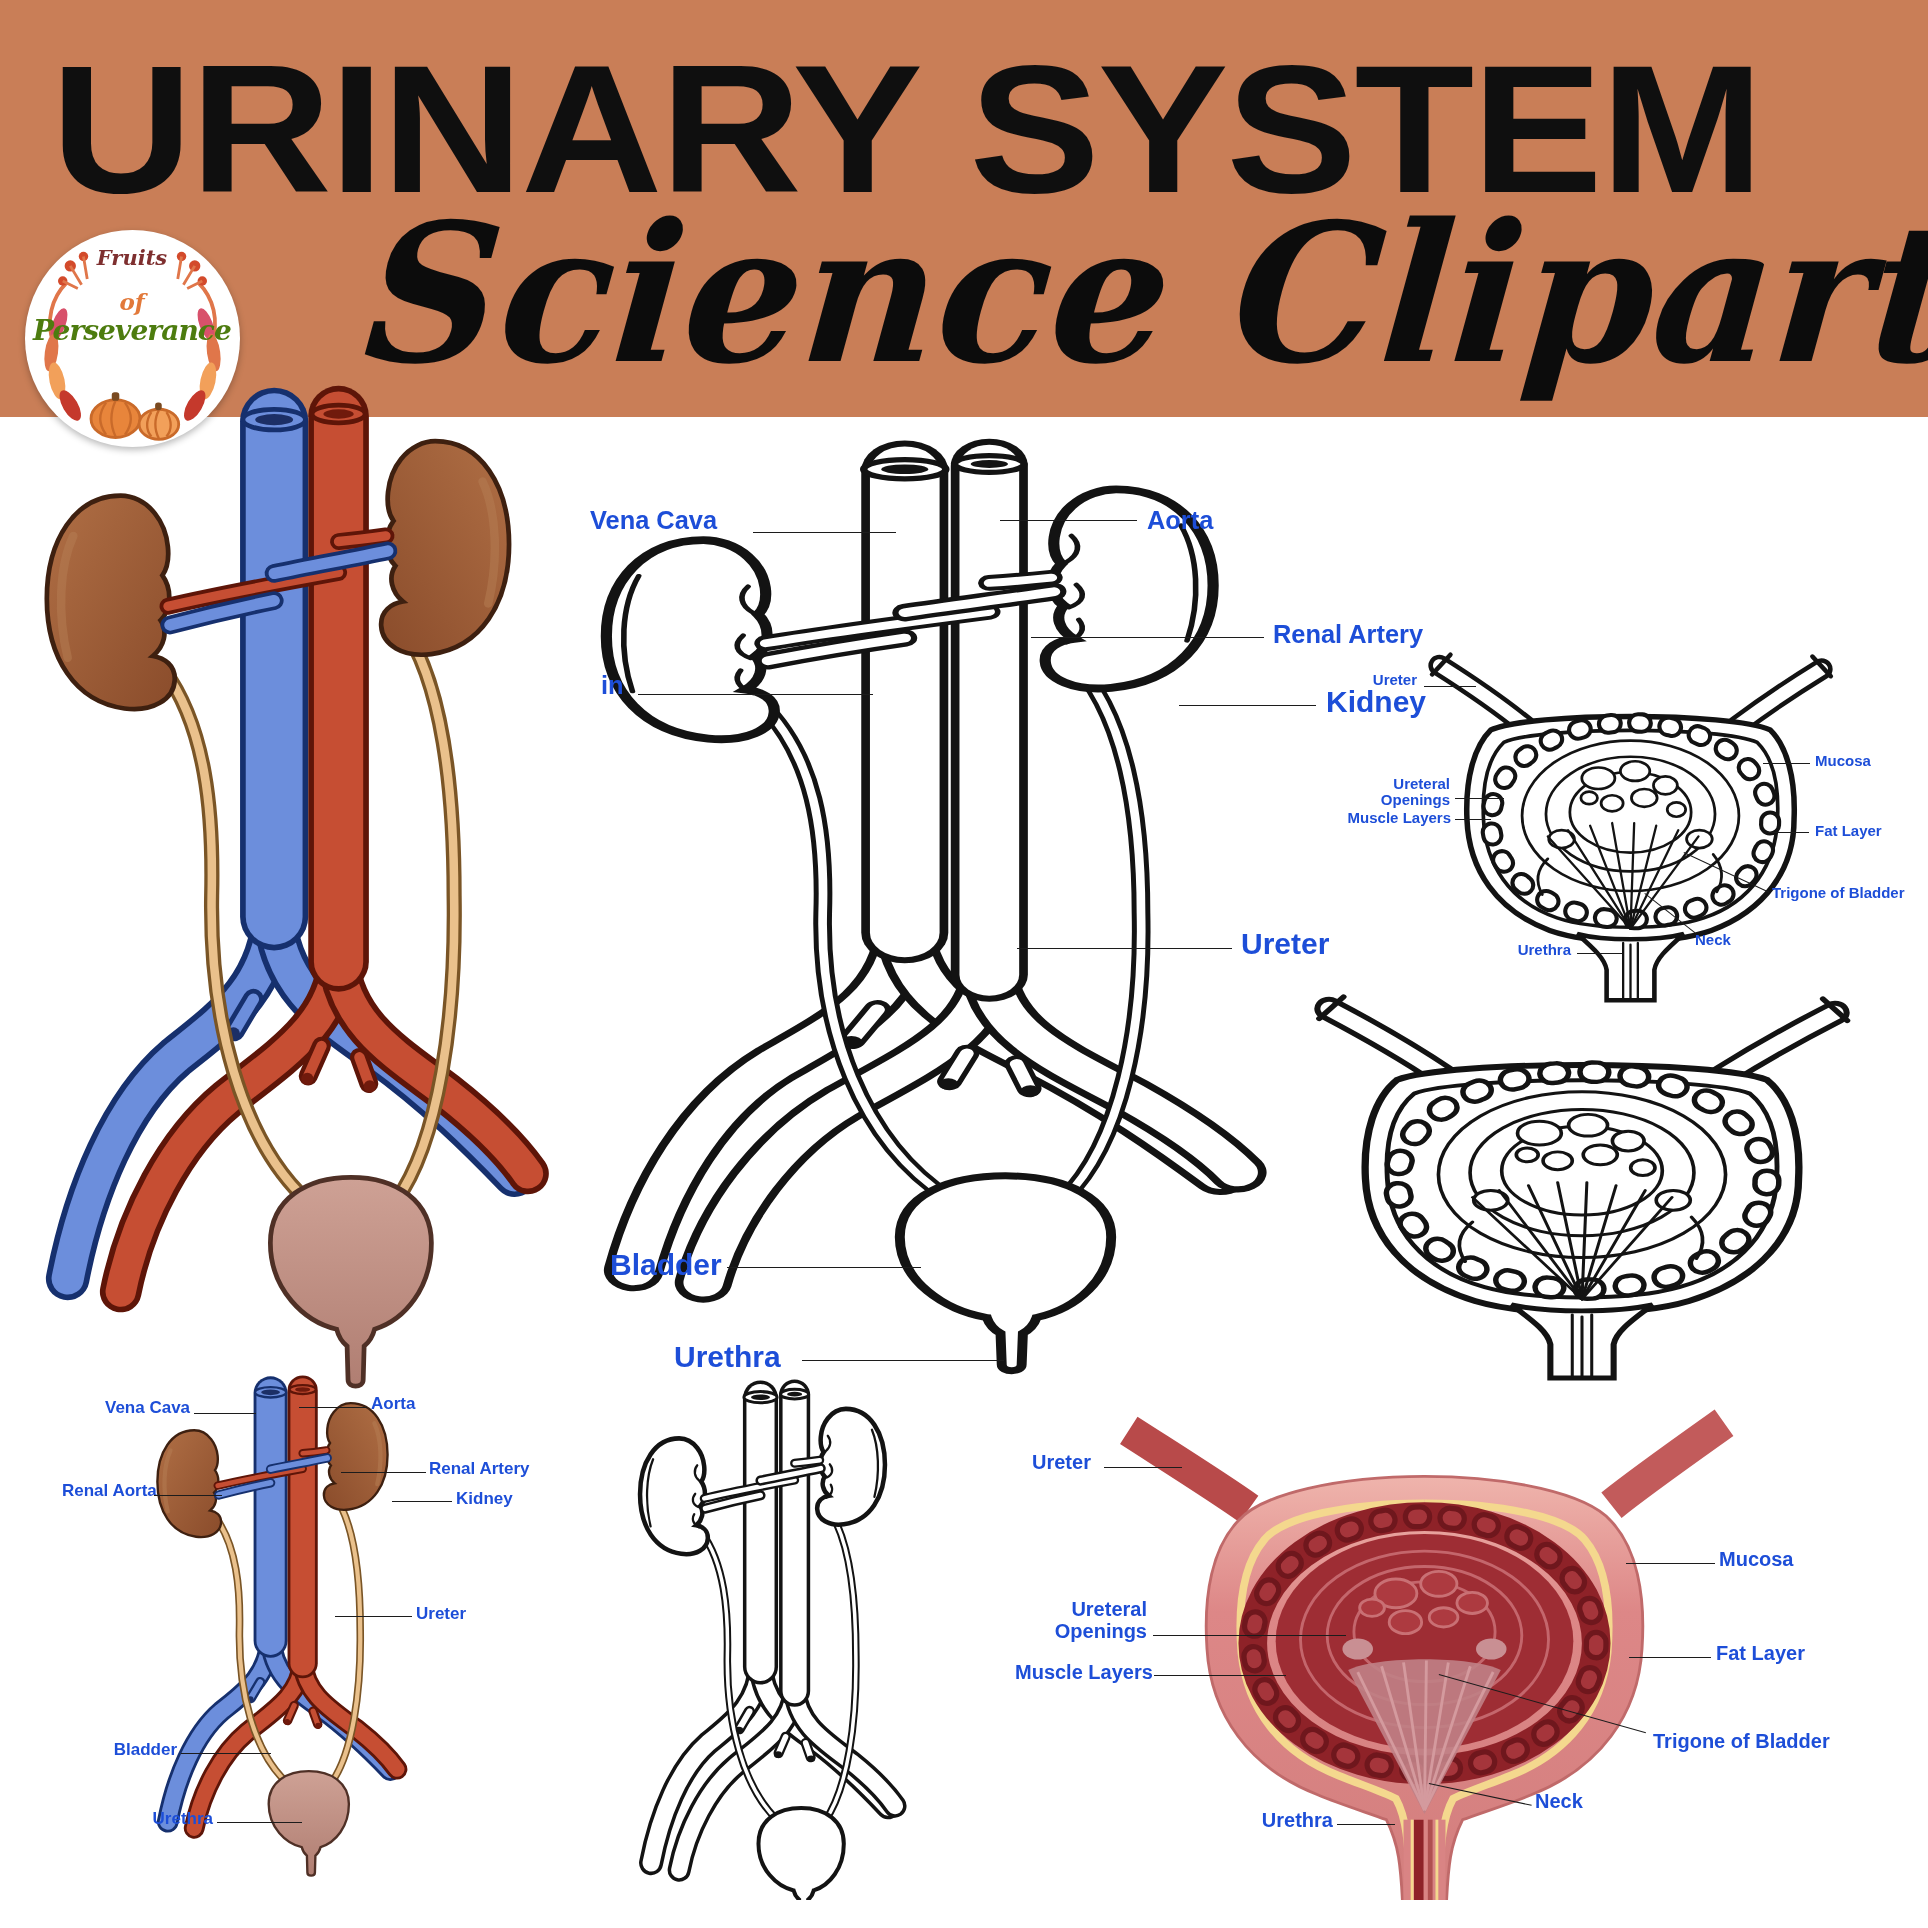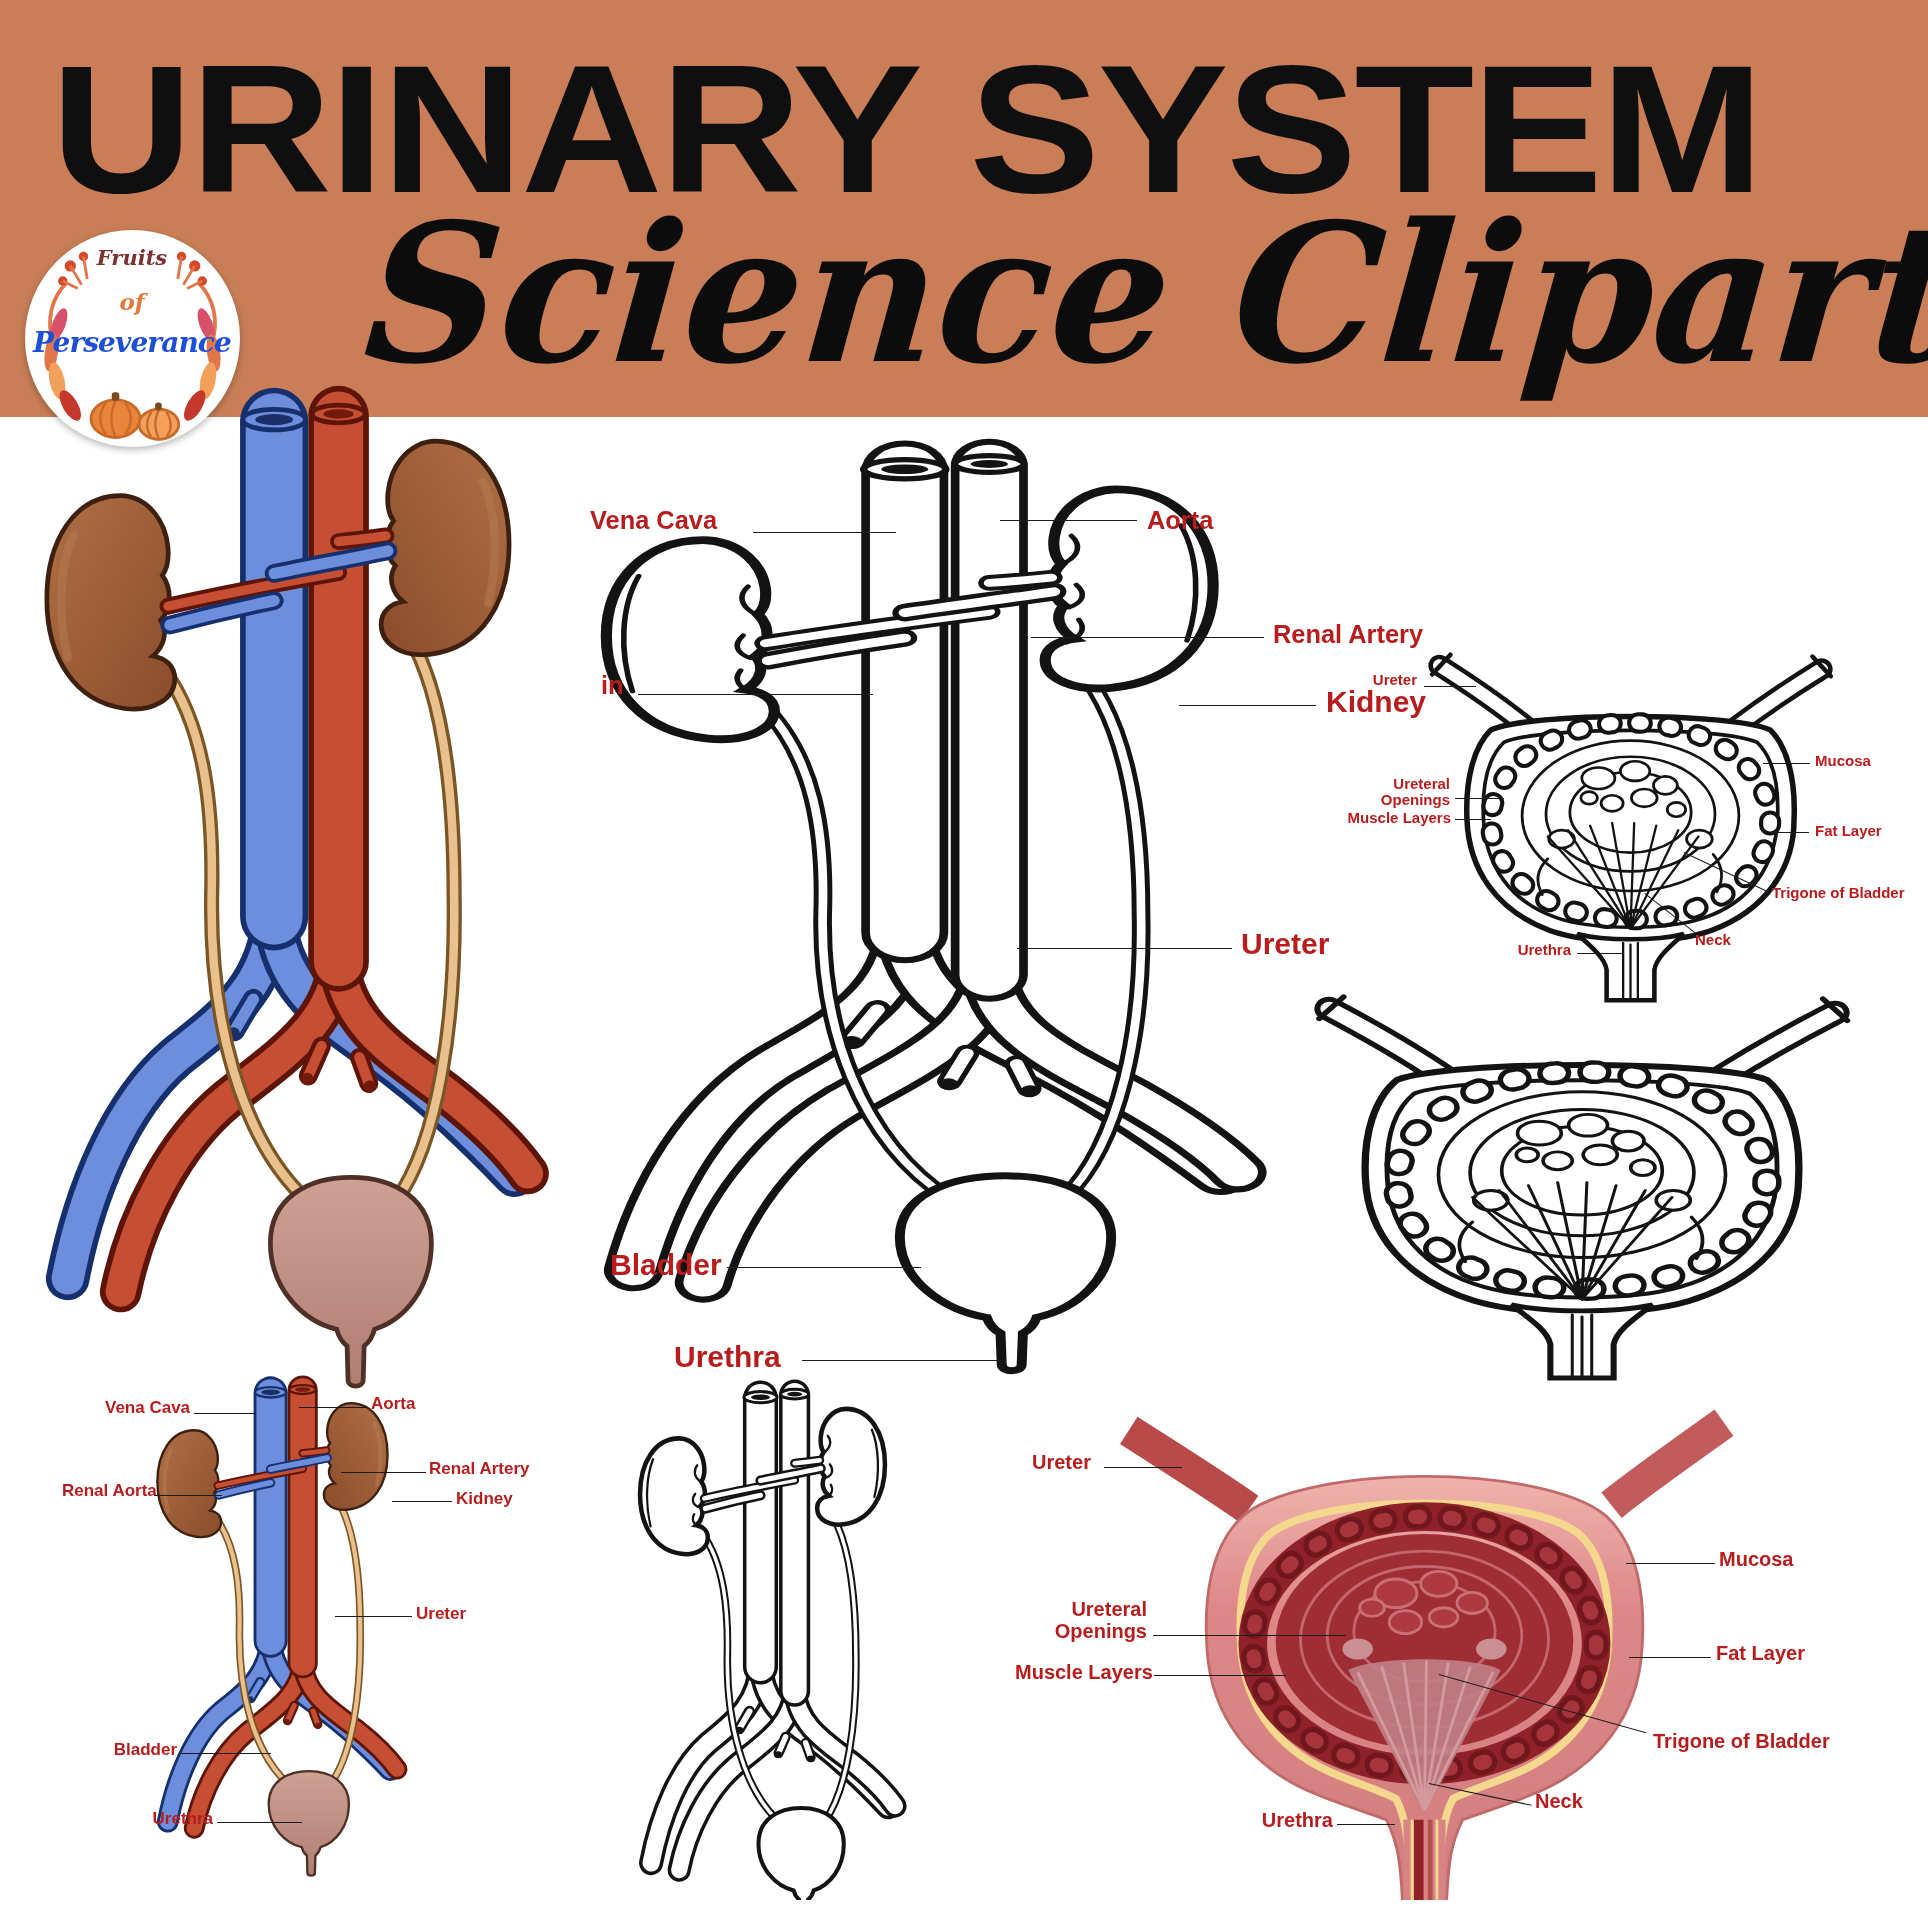--- a/index.html
+++ b/index.html
@@ -10,22 +10,22 @@
          color:#0f0f0f;transform:scale(1.21,1.12);transform-origin:left top;white-space:nowrap;}
   .subtitle{position:absolute;left:377px;top:181px;font-family:"DejaVu Serif",serif;
          font-style:italic;font-weight:bold;font-size:143px;color:#0c0c0c;white-space:nowrap;
          transform:scale(1.30,1.34) skewX(-5deg);transform-origin:left top;}
   .logo{position:absolute;left:24.5px;top:230px;width:215px;height:217px;border-radius:50%;
         background:#ffffff;box-shadow:0 2.8px 7.5px rgba(0,0,0,.28);overflow:hidden;}
   .logo-line{position:absolute;width:100%;text-align:center;font-family:"DejaVu Serif",serif;
         font-style:italic;font-weight:bold;white-space:nowrap;}
   .l1{top:15px;font-size:21px;color:#7e2f2f;}
   .l2{top:58px;font-size:23px;color:#e2793a;}
-  .l3{top:96px;font-size:28px;color:#1d4ed8;letter-spacing:-0.9px;}
-  .lbl{position:absolute;font-weight:bold;color:#b91c1c;white-space:nowrap;line-height:1.08;}
+  .l3{top:84px;font-size:28px;color:#4d7c0f;letter-spacing:-0.9px;}
+  .lbl{position:absolute;font-weight:bold;color:#1d4ed8;white-space:nowrap;line-height:1.08;}
   .s16{font-size:15px;} .s18{font-size:17px;} .s21{font-size:20px;} .s26{font-size:25.4px;} .s31{font-size:30px;}
   .ra{text-align:right;}
   .ra span{display:block;}
   .lead{position:absolute;border-top:1.9px solid #1c1c1c;height:0;transform-origin:0 0;}
   .art{position:absolute;}
   svg{display:block;overflow:visible;}
 </style>
 </head>
 <body>
 

